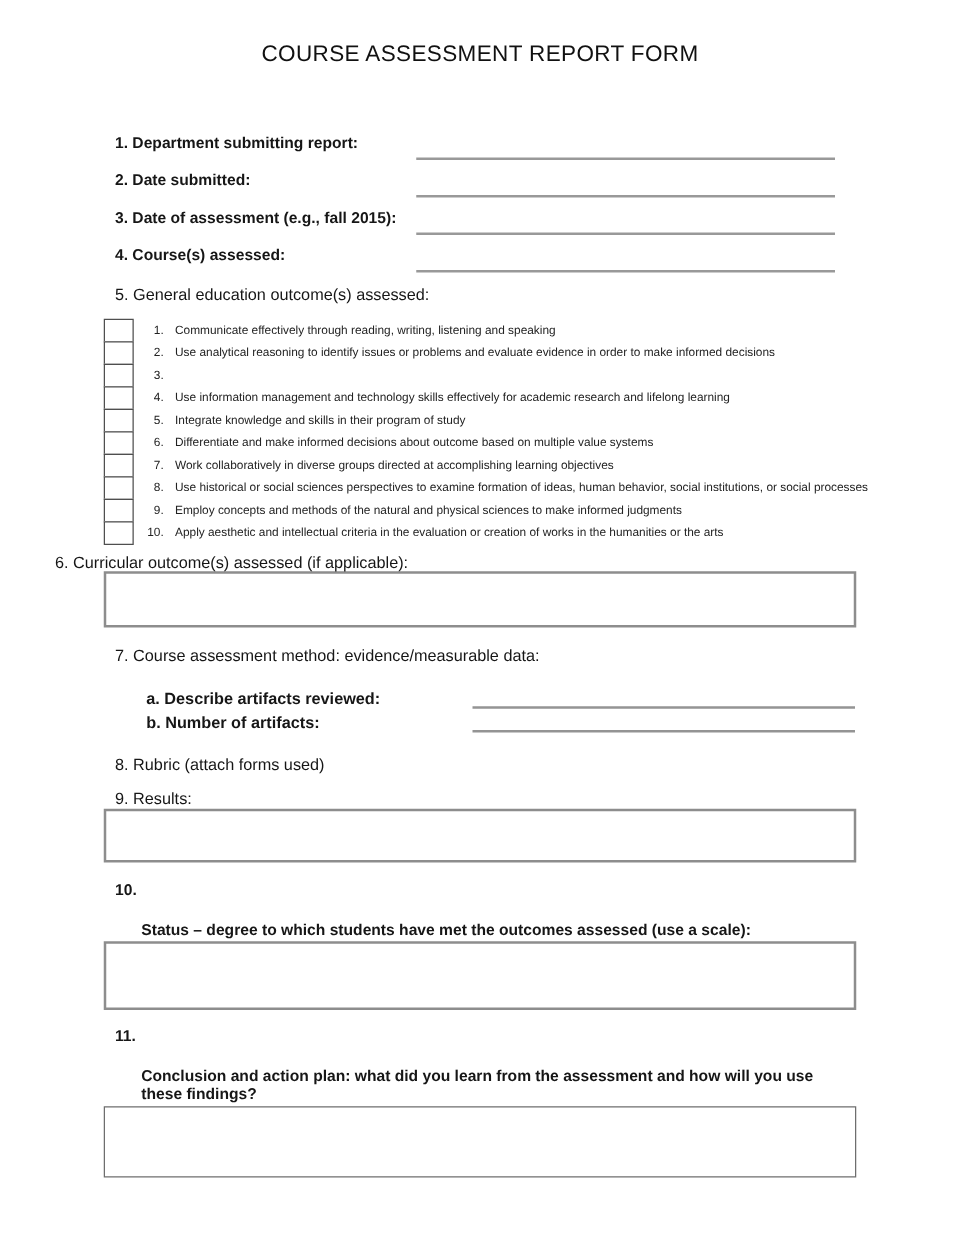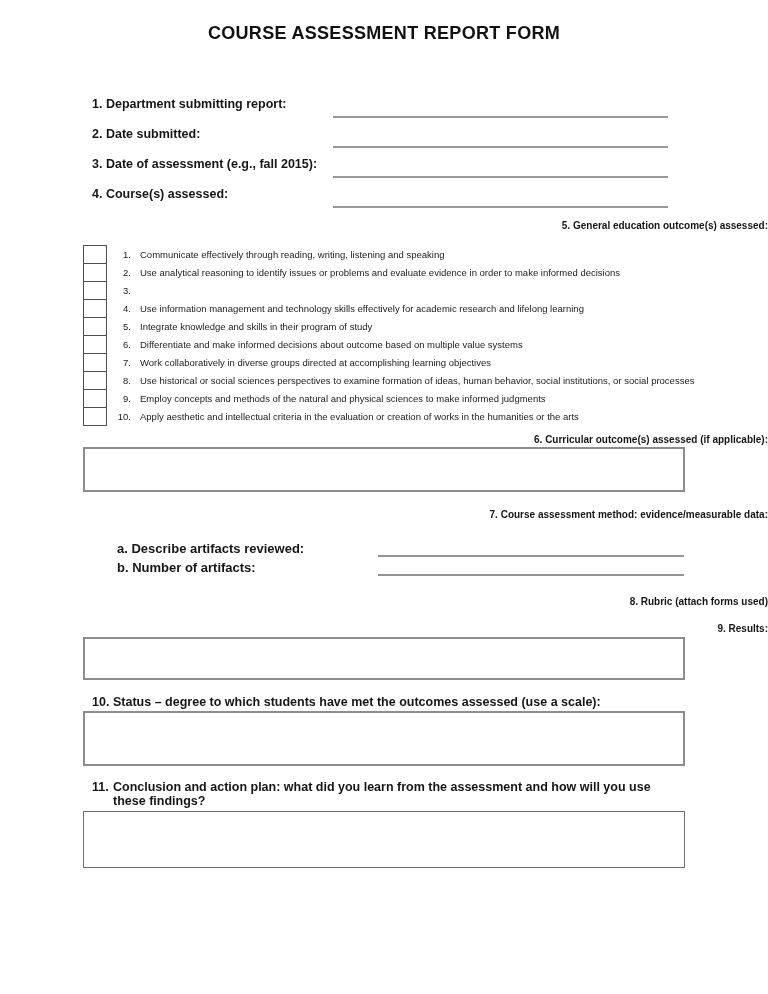--- a/index.html
+++ b/index.html
@@ -2,40 +2,39 @@
 <html><head>
 <meta charset="utf-8">
 <style>
   * { box-sizing: border-box; }
   html, body { margin: 0; padding: 0; background: #ffffff; }
   .page {
     width: 768px; height: 994px; background: #ffffff; position: relative;
     font-family: "Liberation Sans", sans-serif; color: #161616; overflow: hidden;
   }
   .title {
-    margin: 0; padding-top: 24px; height: 63px;
-    text-align: center; font-size: 18px; line-height: 19px; font-weight: bold;
+    margin: 0; padding-top: 34px; height: 63px;
+    text-align: center; font-size: 18px; line-height: 19px; font-weight: normal;
     letter-spacing: 0.3px; color: #111;
   }
   
-  .fields { margin-top: 34px; text-decoration: underline; }
+  .fields { margin-top: 44px; text-decoration: underline; }
   .frow { position: relative; height: 30px; }
   .frow .lbl {
     position: absolute; left: 92px; top: 0;
     font-weight: bold; font-size: 12.5px; line-height: 14px; white-space: nowrap;
   }
   .frow .fline {
     position: absolute; left: 333px; top: 0; width: 335px; height: 21px;
     border-bottom: 2px solid #999999; font-size: 11px;
   }
   
   .sec-label {
-    margin-left: 92px; font-weight: bold; font-size: 10px; line-height: 14px;
+    margin-left: 92px; font-weight: normal; font-size: 13px; line-height: 14px;
     white-space: nowrap;
-    text-align: right;
   }
   .sec5 { margin-top: 2px; }
   
   .glist { margin: 12px 0 0 83px; }
   .grow { display: flex; align-items: center; height: 19px; }
   .grow + .grow { margin-top: -1px; }
   .cbx {
     flex: none; width: 24px; height: 19px; border: 1px solid #4f4f4f;
     background: #ffffff;
   }
@@ -69,20 +68,21 @@
   .sec8  { margin-top: 15px; }
   .sec9  { margin-top: 13px; }
   
   .num-label { display: flex; margin-left: 92px; }
   .num-label .n {
     flex: none; width: 21px; font-weight: bold; font-size: 12.5px; line-height: 13.5px;
   }
   .num-label .t {
     font-weight: bold; font-size: 12.5px; line-height: 13.5px; max-width: 545px;
     white-space: normal;
+    margin-top: 32px;
   }
   .sec10 { margin-top: 16px; }
   .sec11 { margin-top: 15px; }
 </style>
 </head>
 <body>
 
 <div class="page">
 
   <h1 class="title">COURSE ASSESSMENT REPORT FORM</h1>

